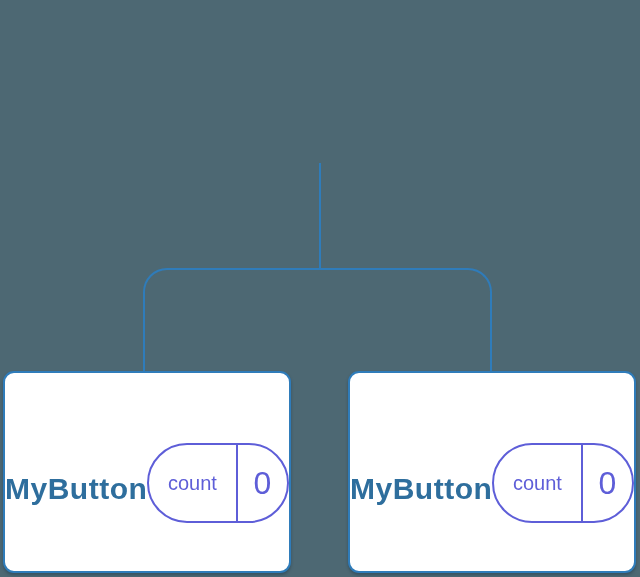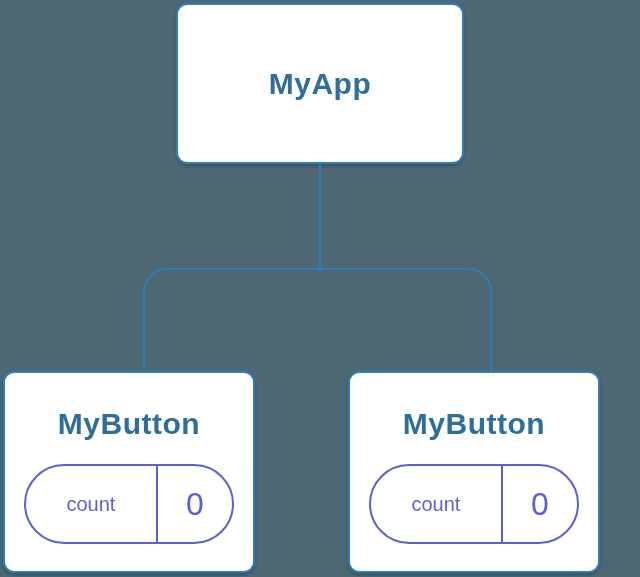--- a/index.html
+++ b/index.html
@@ -29,24 +29,24 @@
     left: 176px;
     top: 3px;
     width: 288px;
     height: 161px;
     display: flex;
     align-items: center;
     justify-content: center;
   }
   .node-child {
     top: 371px;
-    width: 252px;
+    width: 288px;
     height: 202px;
     display: flex;
-    flex-direction: column;
+    flex-direction: row;
     align-items: center;
   }
   .node-child-left  { left: 3px; }
   .node-child-right { left: 348px; }
   .node-label {
     font-size: 30px;
     font-weight: 700;
     color: #2e6e9d;
     letter-spacing: 0.5px;
     line-height: 36px;
@@ -109,23 +109,20 @@
     font-size: 32px;
     font-weight: 400;
     color: #5e5ed8;
   }
 </style>
 </head>
 <body>
 
 <div class="canvas">
 
-  <div class="node node-root">
-    <span class="node-label">MyApp</span>
-  </div>
 
   <div class="connector-stem"></div>
   <div class="connector-branch"></div>
 
   <div class="node node-child node-child-left">
     <span class="node-label">MyButton</span>
     <div class="state-pill">
       <div class="state-name-cell">
         <span class="state-name">count</span>
       </div>

